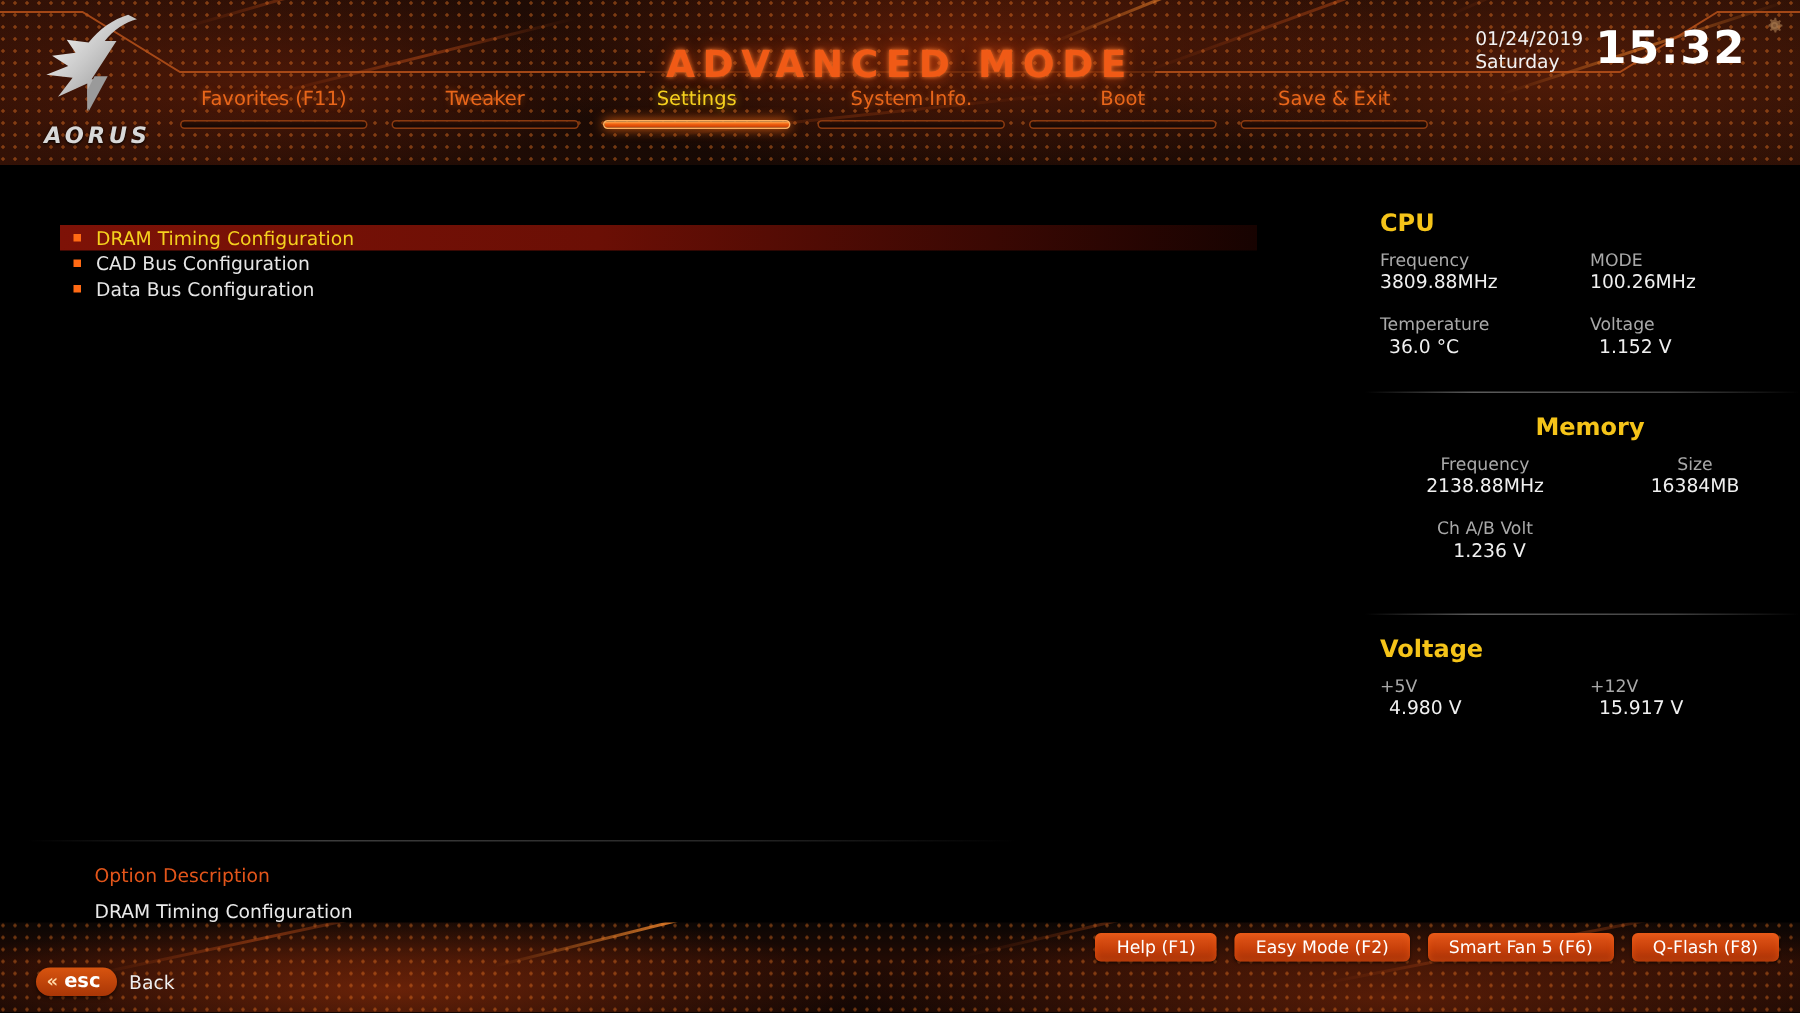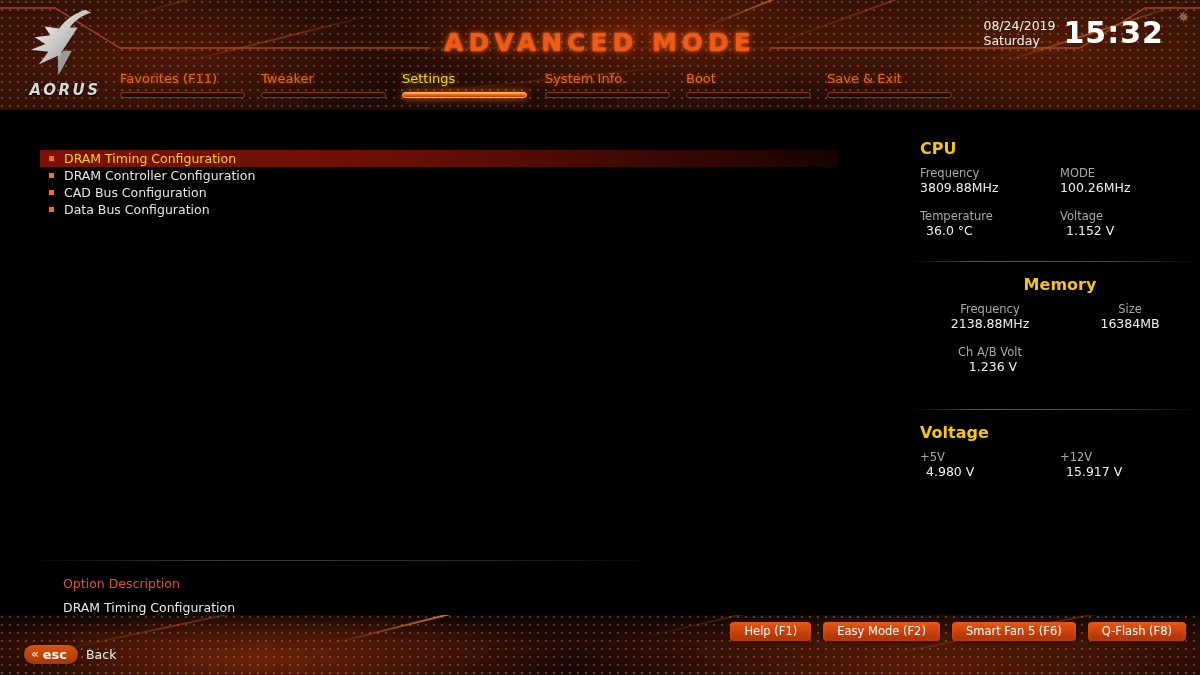--- a/index.html
+++ b/index.html
@@ -61,21 +61,21 @@
   }
 
   #clock { position:absolute; right:36px; top:18px; display:flex; align-items:center; gap:8px; }
   #clock .dt { font-size:12.5px; line-height:15px; color:#f2f2f2; text-align:left; }
   #clock .time { font-size:30px; font-weight:bold; color:#ffffff; letter-spacing:1px; line-height:30px; }
   #gear-corner { position:absolute; right:10px; top:10px; width:14px; height:14px; opacity:.75; }
 
   
   #tabbar { position:absolute; left:0; top:58px; width:1200px; height:36px; }
   .tab {
-    position:absolute; top:12px; height:34px; text-align:left;
+    position:absolute; top:0; height:34px; text-align:center;
     cursor:pointer;
   }
   .tab .label {
     display:block; font-size:13px; color:#e8661a; line-height:18px; white-space:nowrap;
     text-shadow:0 0 4px rgba(230,100,25,.5);
   }
   .tab .bar {
     display:block; margin-top:4px; height:6px; border-radius:3px;
     border:1px solid #8a3a10;
     background:linear-gradient(180deg,#2a0f05,#140704);
@@ -189,21 +189,21 @@
         </linearGradient>
       </defs>
       <path d="M72,6 C62,9 52,16 45,25 L30,23 L36,32 L20,34 L31,41 L16,47 L34,49 L24,62 L44,53 L44,72 L56,50 L47,50 L64,24 L56,24 C62,16 70,11 78,9 Z" fill="url(#agrad)"></path>
       <path d="M45,72 L58,48 L49,48 L44,58 Z" fill="#9a9a9a"></path>
     </svg>
     <div class="word">AORUS</div>
   </div>
 
   <div id="clock">
     <div class="dt">
-      <div>08/24/2019</div>
+      <div>01/24/2019</div>
       <div>Saturday</div>
     </div>
     <div class="time">15:32</div>
   </div>
 
   <svg id="gear-corner" viewBox="0 0 24 24">
     <path fill="#b98a5a" d="M12 8a4 4 0 1 0 0 8 4 4 0 0 0 0-8zm0 6a2 2 0 1 1 0-4 2 2 0 0 1 0 4z"></path>
     <path fill="#b98a5a" d="M21 13v-2l-2.3-.4a7 7 0 0 0-.7-1.7l1.4-1.9-1.4-1.4-1.9 1.4a7 7 0 0 0-1.7-.7L14 3h-2l-.4 2.3a7 7 0 0 0-1.7.7L8 4.6 6.6 6l1.4 1.9a7 7 0 0 0-.7 1.7L5 11v2l2.3.4c.2.6.4 1.2.7 1.7L6.6 17 8 18.4l1.9-1.4c.5.3 1.1.5 1.7.7L12 20h2l.4-2.3c.6-.2 1.2-.4 1.7-.7l1.9 1.4 1.4-1.4-1.4-1.9c.3-.5.5-1.1.7-1.7L21 13z" opacity=".75"></path>
   </svg>
 
@@ -234,24 +234,20 @@
       </div>
     </div>
 </div>
 
 <div id="body-area">
 
   <div id="menu-list">
       <div class="menu-row selected">
         <span class="bullet"></span>
         <span class="mlabel">DRAM Timing Configuration</span>
-      </div>
-      <div class="menu-row">
-        <span class="bullet"></span>
-        <span class="mlabel">DRAM Controller Configuration</span>
       </div>
       <div class="menu-row">
         <span class="bullet"></span>
         <span class="mlabel">CAD Bus Configuration</span>
       </div>
       <div class="menu-row">
         <span class="bullet"></span>
         <span class="mlabel">Data Bus Configuration</span>
       </div>
     </div>

